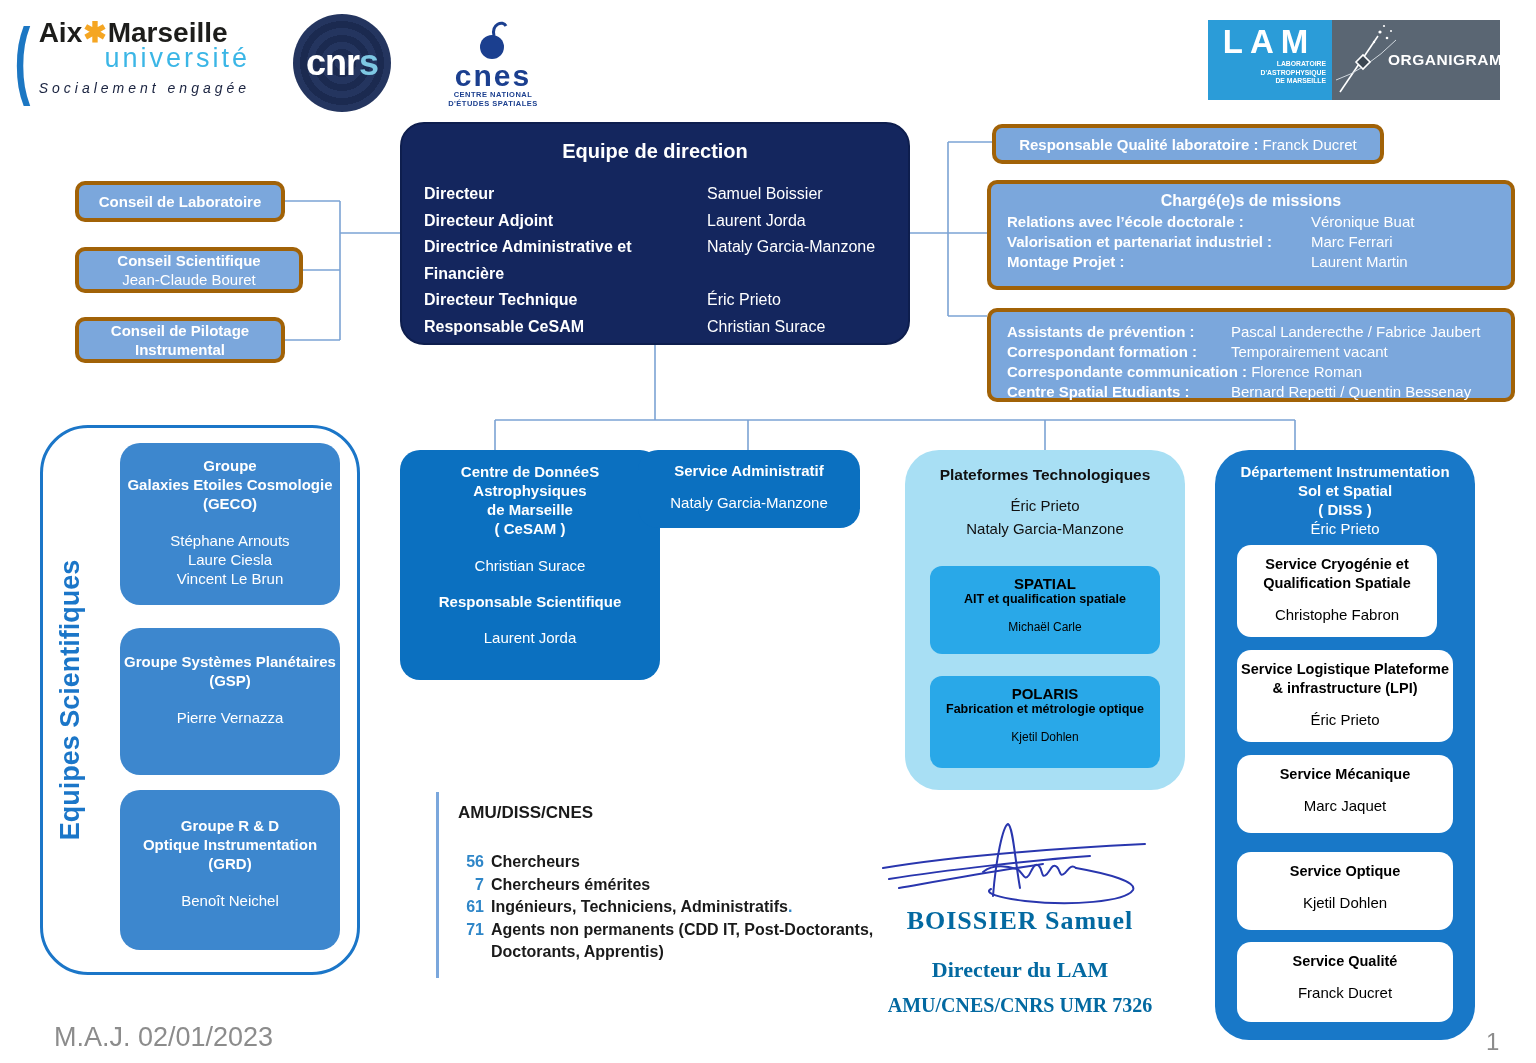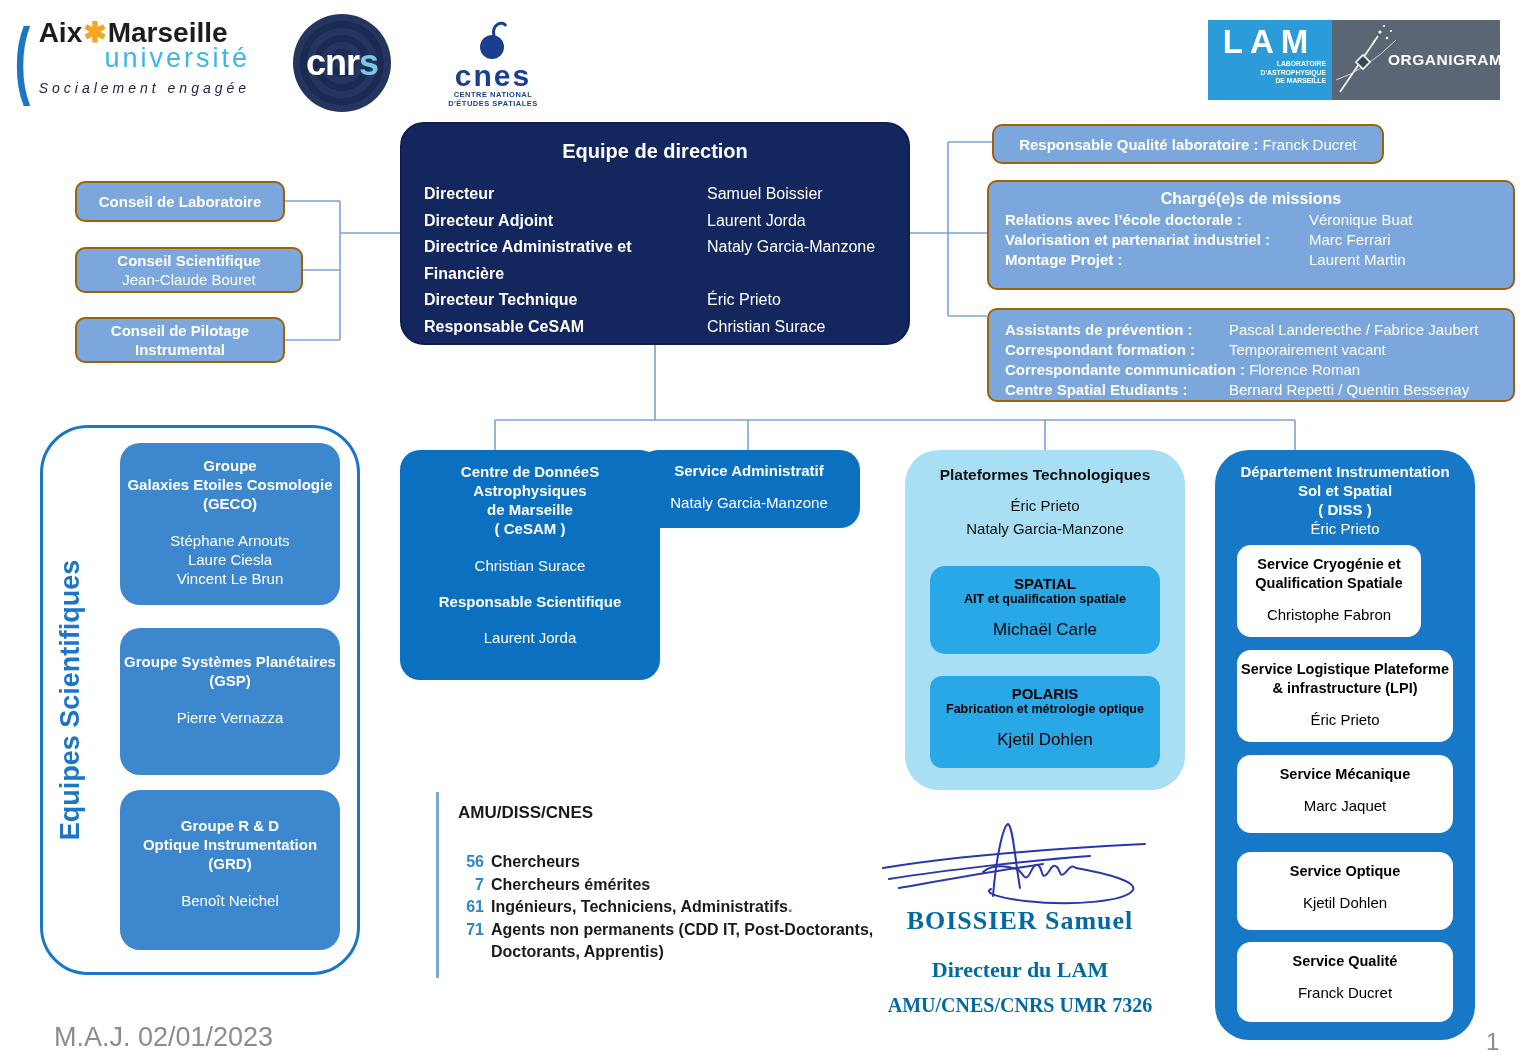--- a/index.html
+++ b/index.html
@@ -28,21 +28,21 @@
   .cnes-sub{font-size:7.5px;font-weight:bold;letter-spacing:.5px;line-height:9px;}
   .lam-banner{left:1208px;top:20px;height:80px;display:flex;}
   .lam-left{width:114px;background:#2B9CD8;color:#fff;text-align:right;padding:4px 6px 0 4px;}
   .lam-acronym{font-size:33px;font-weight:bold;letter-spacing:7px;text-align:center;line-height:36px;}
   .lam-sub{font-size:6.8px;font-weight:bold;line-height:8.5px;}
   .lam-right{width:168px;background:#5A6673;color:#fff;position:relative;display:flex;align-items:center;}
   .lam-org{font-size:15.5px;font-weight:bold;letter-spacing:.5px;margin-left:56px;}
   .lam-sat{position:absolute;left:2px;top:2px;}
 
   
-  .lightbox{background:#7BA7DC;border:2px solid #a16207;border-radius:10px;color:#fff;box-sizing:border-box;}
+  .lightbox{background:#7BA7DC;border:4px solid #a16207;border-radius:10px;color:#fff;box-sizing:border-box;}
   .darkbox{background:#14265E;border:2px solid #0E1E4E;border-radius:24px;color:#fff;box-sizing:border-box;}
   .groupbox{background:#3D87CE;border-radius:20px;color:#fff;text-align:center;box-sizing:border-box;}
   .bluebox{background:#0B70C0;border-radius:20px;color:#fff;text-align:center;box-sizing:border-box;}
   .cyanwrap{background:#A8DFF4;border-radius:34px;color:#1a1a1a;text-align:center;box-sizing:border-box;}
   .cyanbox{background:#29A8E8;border-radius:12px;color:#000;text-align:center;box-sizing:border-box;}
   .disswrap{background:#1878C8;border-radius:34px;color:#fff;text-align:center;box-sizing:border-box;}
   .whitebox{background:#fff;border-radius:14px;color:#000;text-align:center;box-sizing:border-box;position:absolute;}
   .b{font-weight:bold;}
   .ctr{display:flex;flex-direction:column;align-items:center;justify-content:center;text-align:center;}
 
@@ -69,21 +69,21 @@
 
   
   .cs-title{font-size:15px;font-weight:bold;line-height:19px;margin-top:12px;}
   .cs-line{font-size:15px;margin-top:19px;}
 
   
   .pf-title{font-size:15.5px;font-weight:bold;margin-top:16px;color:#111;}
   .pf-members{font-size:15px;line-height:23px;margin-top:10px;color:#111;}
   .un-title{font-size:15px;font-weight:bold;margin-top:9px;}
   .un-sub{font-size:12.5px;font-weight:bold;line-height:15px;}
-  .un-member{font-size:17px;margin-top:13px;}
+  .un-member{font-size:12px;margin-top:13px;}
 
   
   .diss-title{font-size:15px;font-weight:bold;line-height:19px;margin-top:12px;}
   .diss-head{font-size:15px;margin-top:1px;}
   .sv-title{font-size:14.5px;font-weight:bold;line-height:19px;margin-top:10px;}
   .sv-member{font-size:15px;margin-top:13px;}
 
   
   .eff-line{left:436px;top:792px;width:3px;height:186px;background:#7BA7DC;}
   .eff{left:458px;top:800px;width:440px;}
@@ -275,37 +275,37 @@
   <div class="abs bluebox" style="left:638px;top:450px;width:222px;height:78px;">
     <div class="cs-title" style="margin-top:11px;">Service Administratif</div>
     <div class="cs-line" style="margin-top:14px;">Nataly Garcia-Manzone</div>
   </div>
 
   <div class="abs cyanwrap" style="left:905px;top:450px;width:280px;height:340px;">
     <div class="pf-title">Plateformes Technologiques</div>
     <div class="pf-members ml">Éric Prieto
 Nataly Garcia-Manzone</div>
   </div>
-  <div class="abs cyanbox" style="left:930px;top:566px;width:230px;height:88px;border-radius:15px;">
+  <div class="abs cyanbox" style="left:930px;top:566px;width:230px;height:88px;">
     <div class="un-title">SPATIAL</div>
     <div class="un-sub">AIT et qualification spatiale</div>
     <div class="un-member">Michaël Carle</div>
   </div>
   <div class="abs cyanbox" style="left:930px;top:676px;width:230px;height:92px;">
     <div class="un-title">POLARIS</div>
     <div class="un-sub">Fabrication et métrologie optique</div>
     <div class="un-member">Kjetil Dohlen</div>
   </div>
 
   <div class="abs disswrap" style="left:1215px;top:450px;width:260px;height:590px;">
     <div class="diss-title ml">Département Instrumentation
 Sol et Spatial
 ( DISS )</div>
     <div class="diss-head">Éric Prieto</div>
-    <div class="whitebox" style="left:22px;top:95px;width:184px;height:92px;">
+    <div class="whitebox" style="left:22px;top:95px;width:200px;height:92px;">
       <div class="sv-title ml">Service Cryogénie et
 Qualification Spatiale</div>
       <div class="sv-member">Christophe Fabron</div>
     </div>
     <div class="whitebox" style="left:22px;top:200px;width:216px;height:92px;">
       <div class="sv-title ml">Service Logistique Plateforme
 &amp; infrastructure (LPI)</div>
       <div class="sv-member">Éric Prieto</div>
     </div>
     <div class="whitebox" style="left:22px;top:305px;width:216px;height:78px;">

